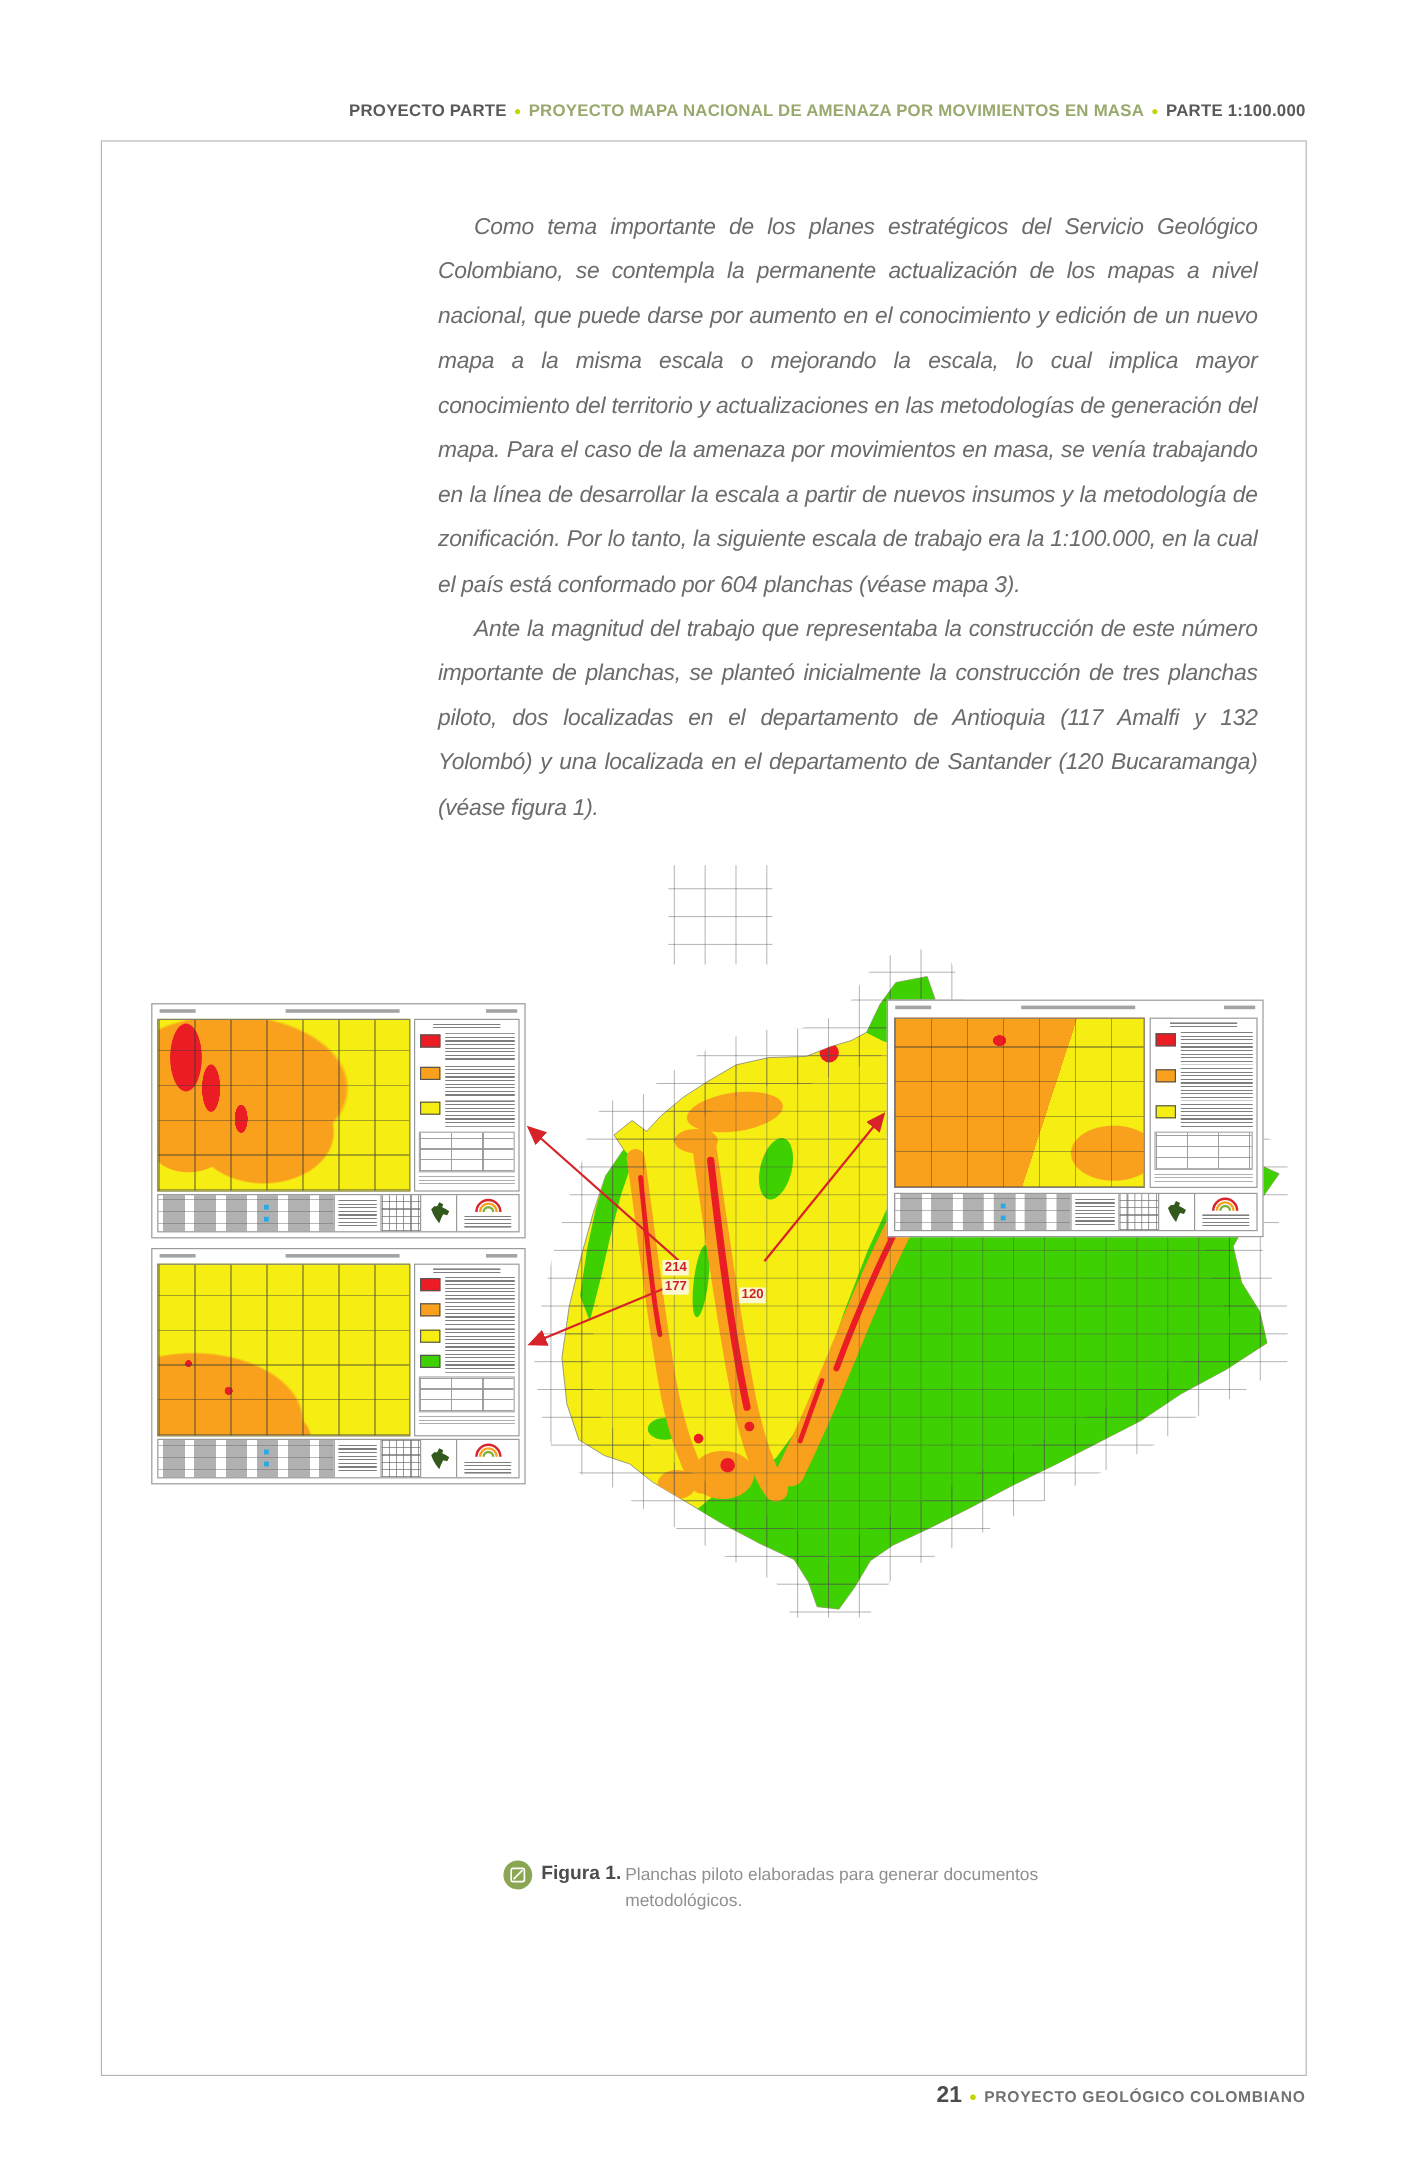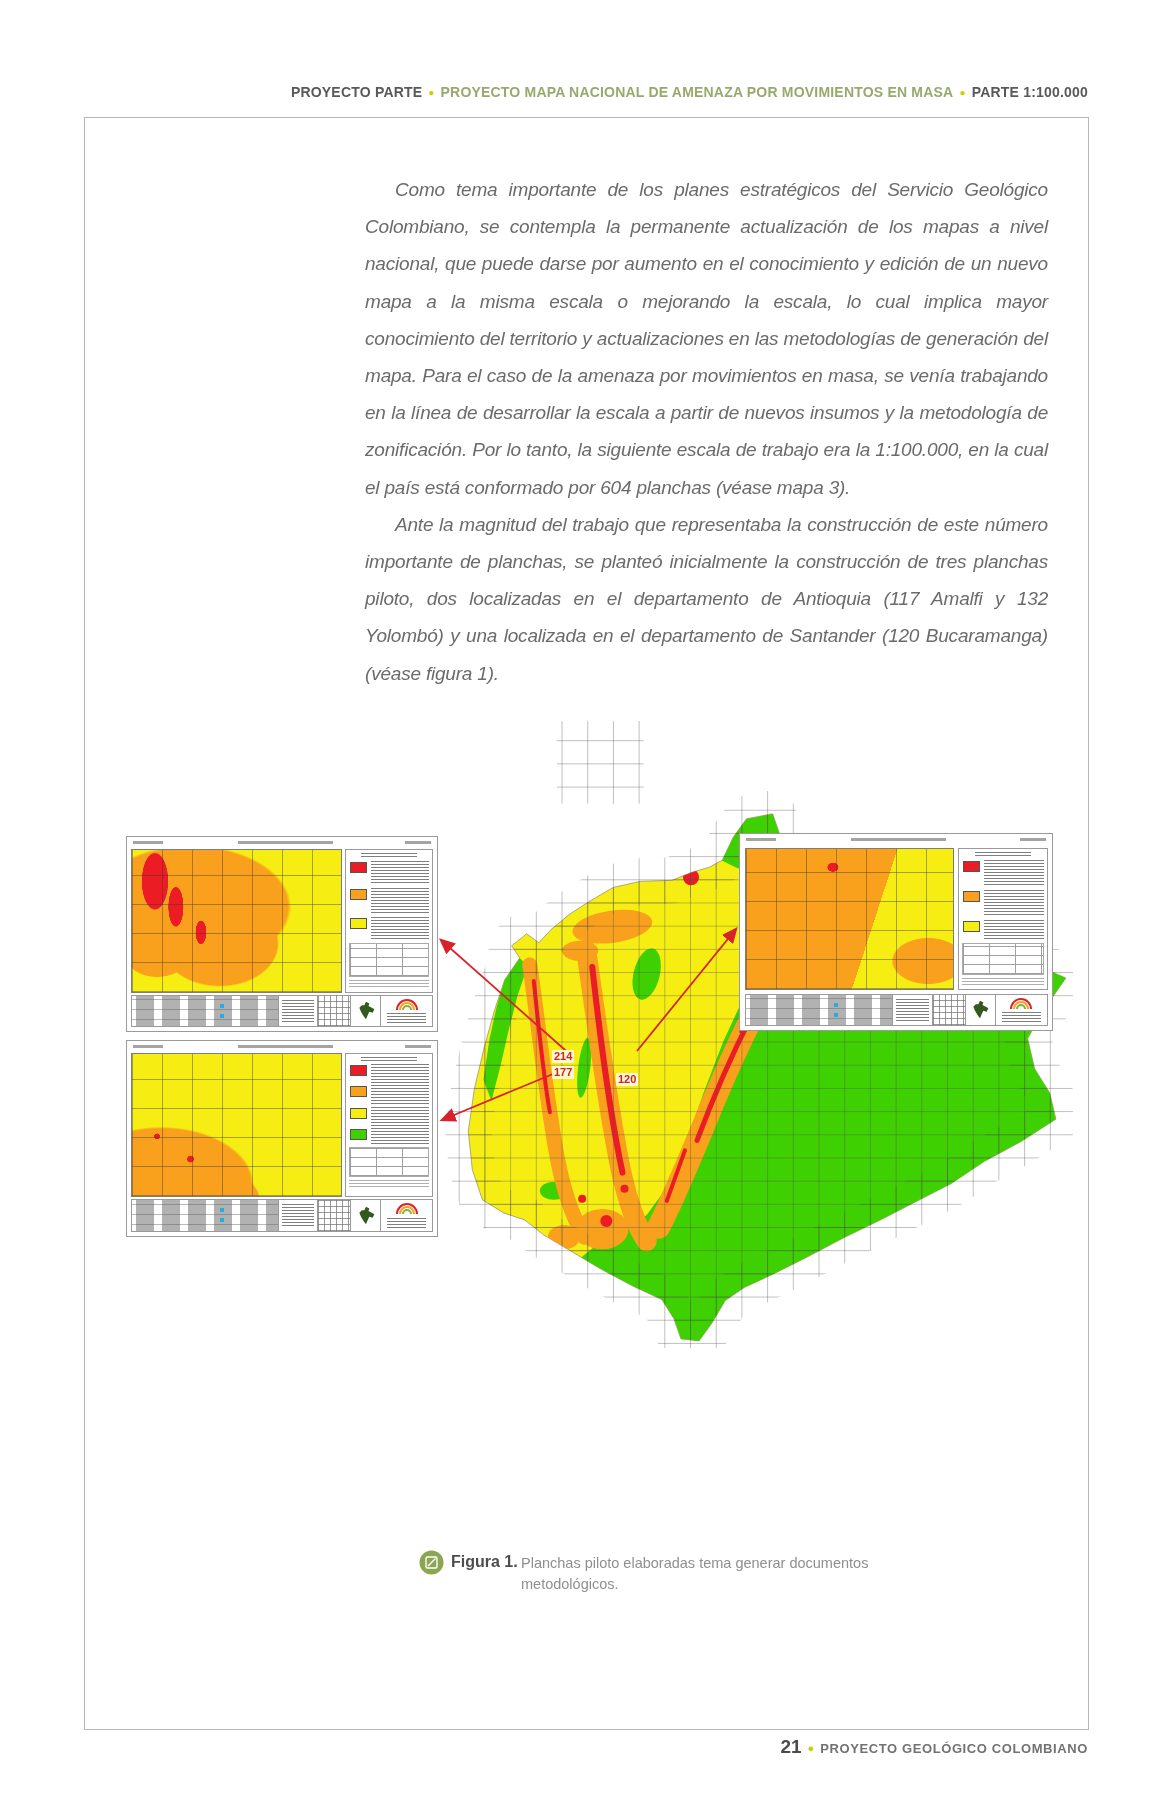--- a/index.html
+++ b/index.html
@@ -322,19 +322,19 @@
 
   <span class="cap-icon">
     <svg width="25" height="25" viewBox="0 0 25 25">
       <circle cx="12.5" cy="12.5" r="12" fill="#8aa653"></circle>
       <rect x="7" y="7" width="11" height="11" rx="1.5" fill="none" stroke="#fff" stroke-width="1.4"></rect>
       <path d="M9 16 L16.5 8.5" stroke="#fff" stroke-width="1.4"></path>
       <path d="M9 16 L10.8 15.6 L9.4 14.2 Z" fill="#fff"></path>
     </svg>
   </span>
   <span class="cap-label">Figura 1.</span>
-  <div class="cap-text">Planchas piloto elaboradas tema generar documentos metodológicos.</div>
+  <div class="cap-text">Planchas piloto elaboradas para generar documentos metodológicos.</div>
 
   <div class="runfoot">
     <span class="pnum">21</span><span class="sep">●</span><span class="org">PROYECTO GEOLÓGICO COLOMBIANO</span>
   </div>
 
 </div>
 
 </body></html>

